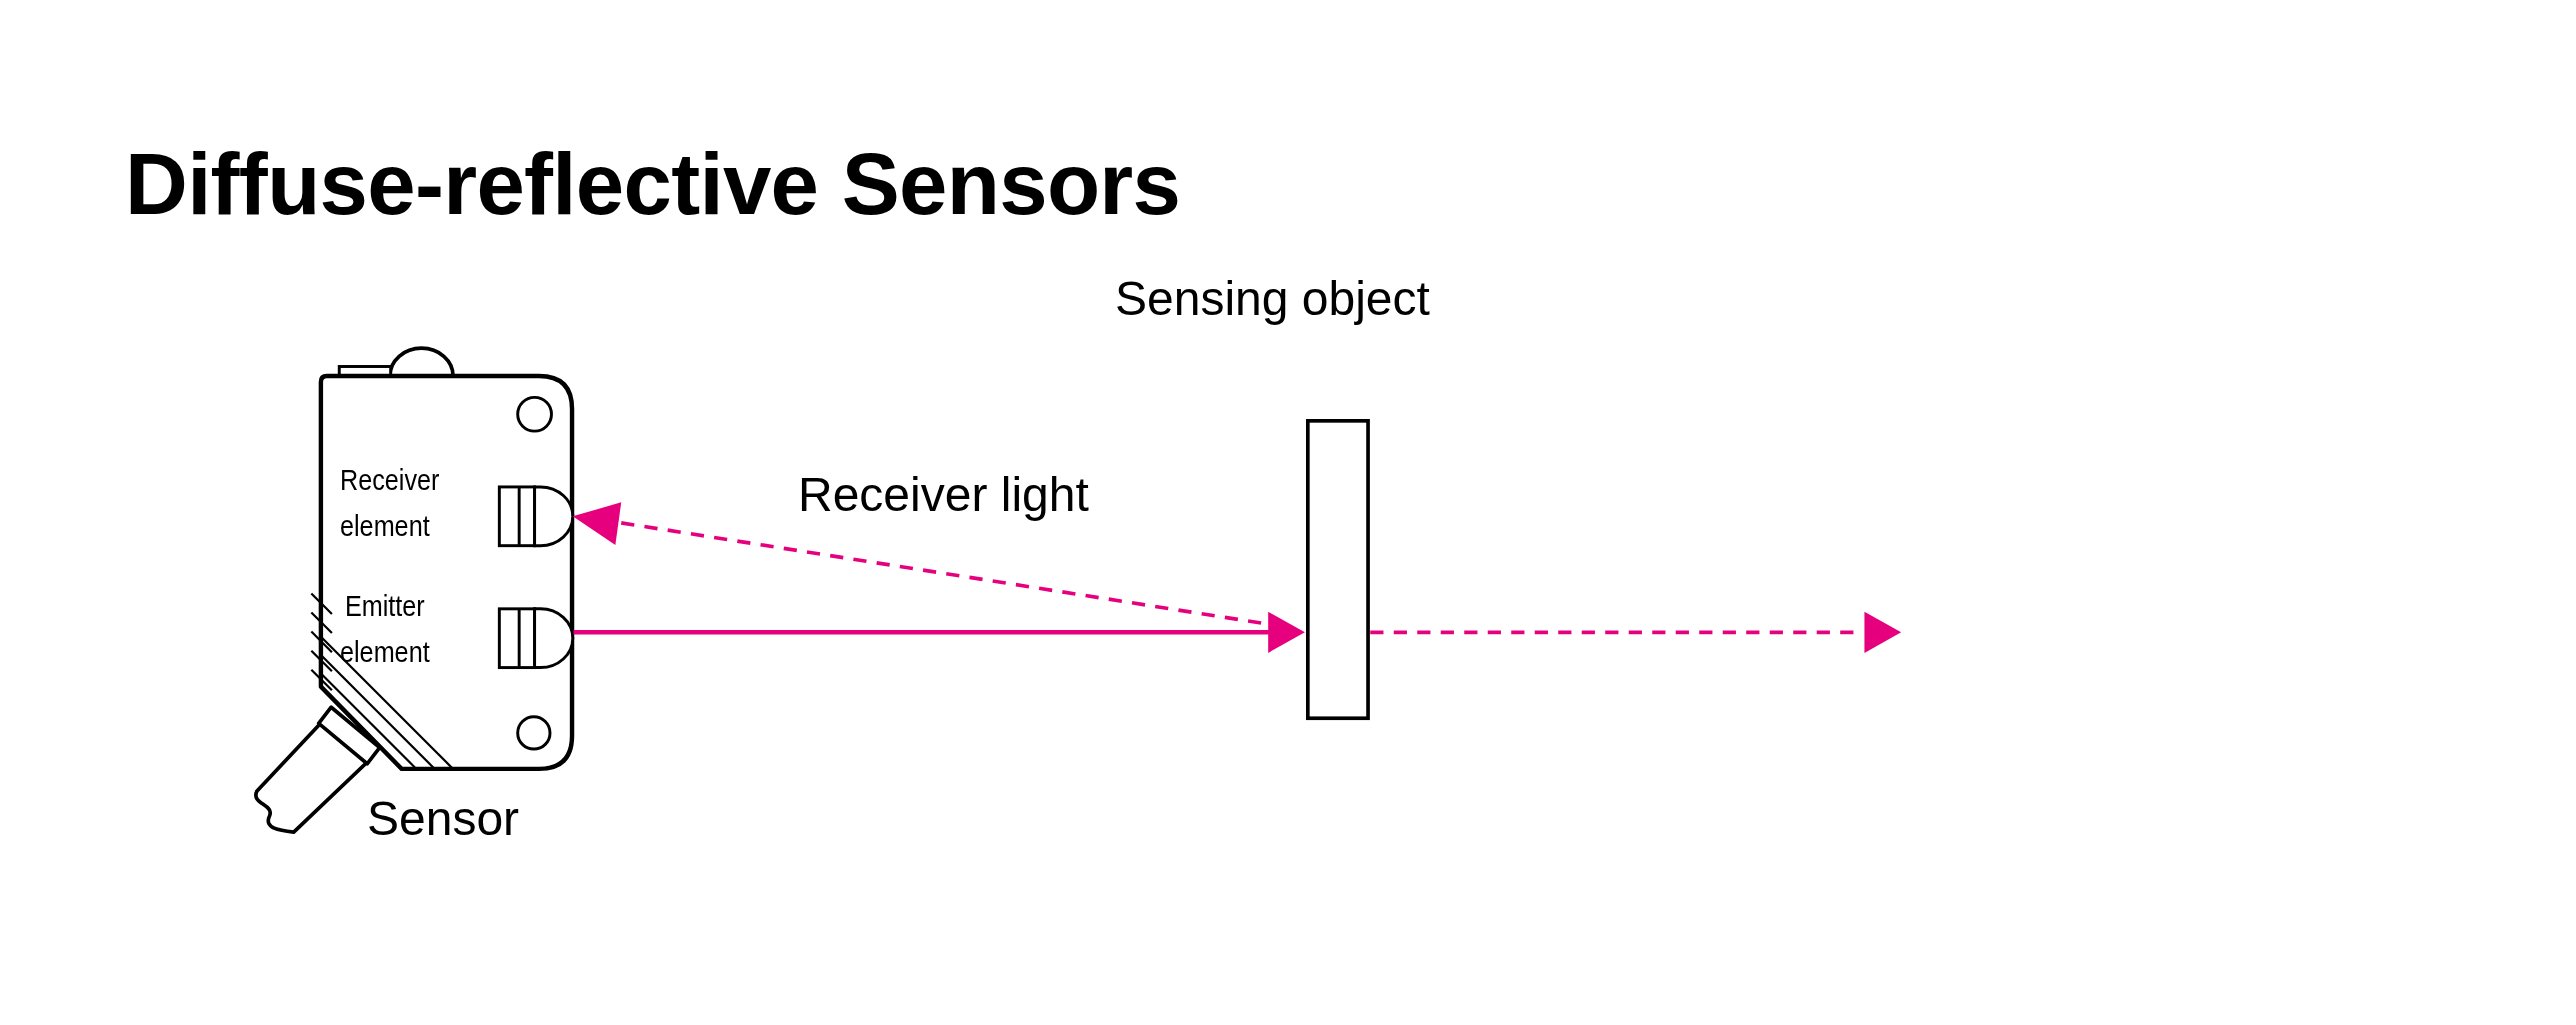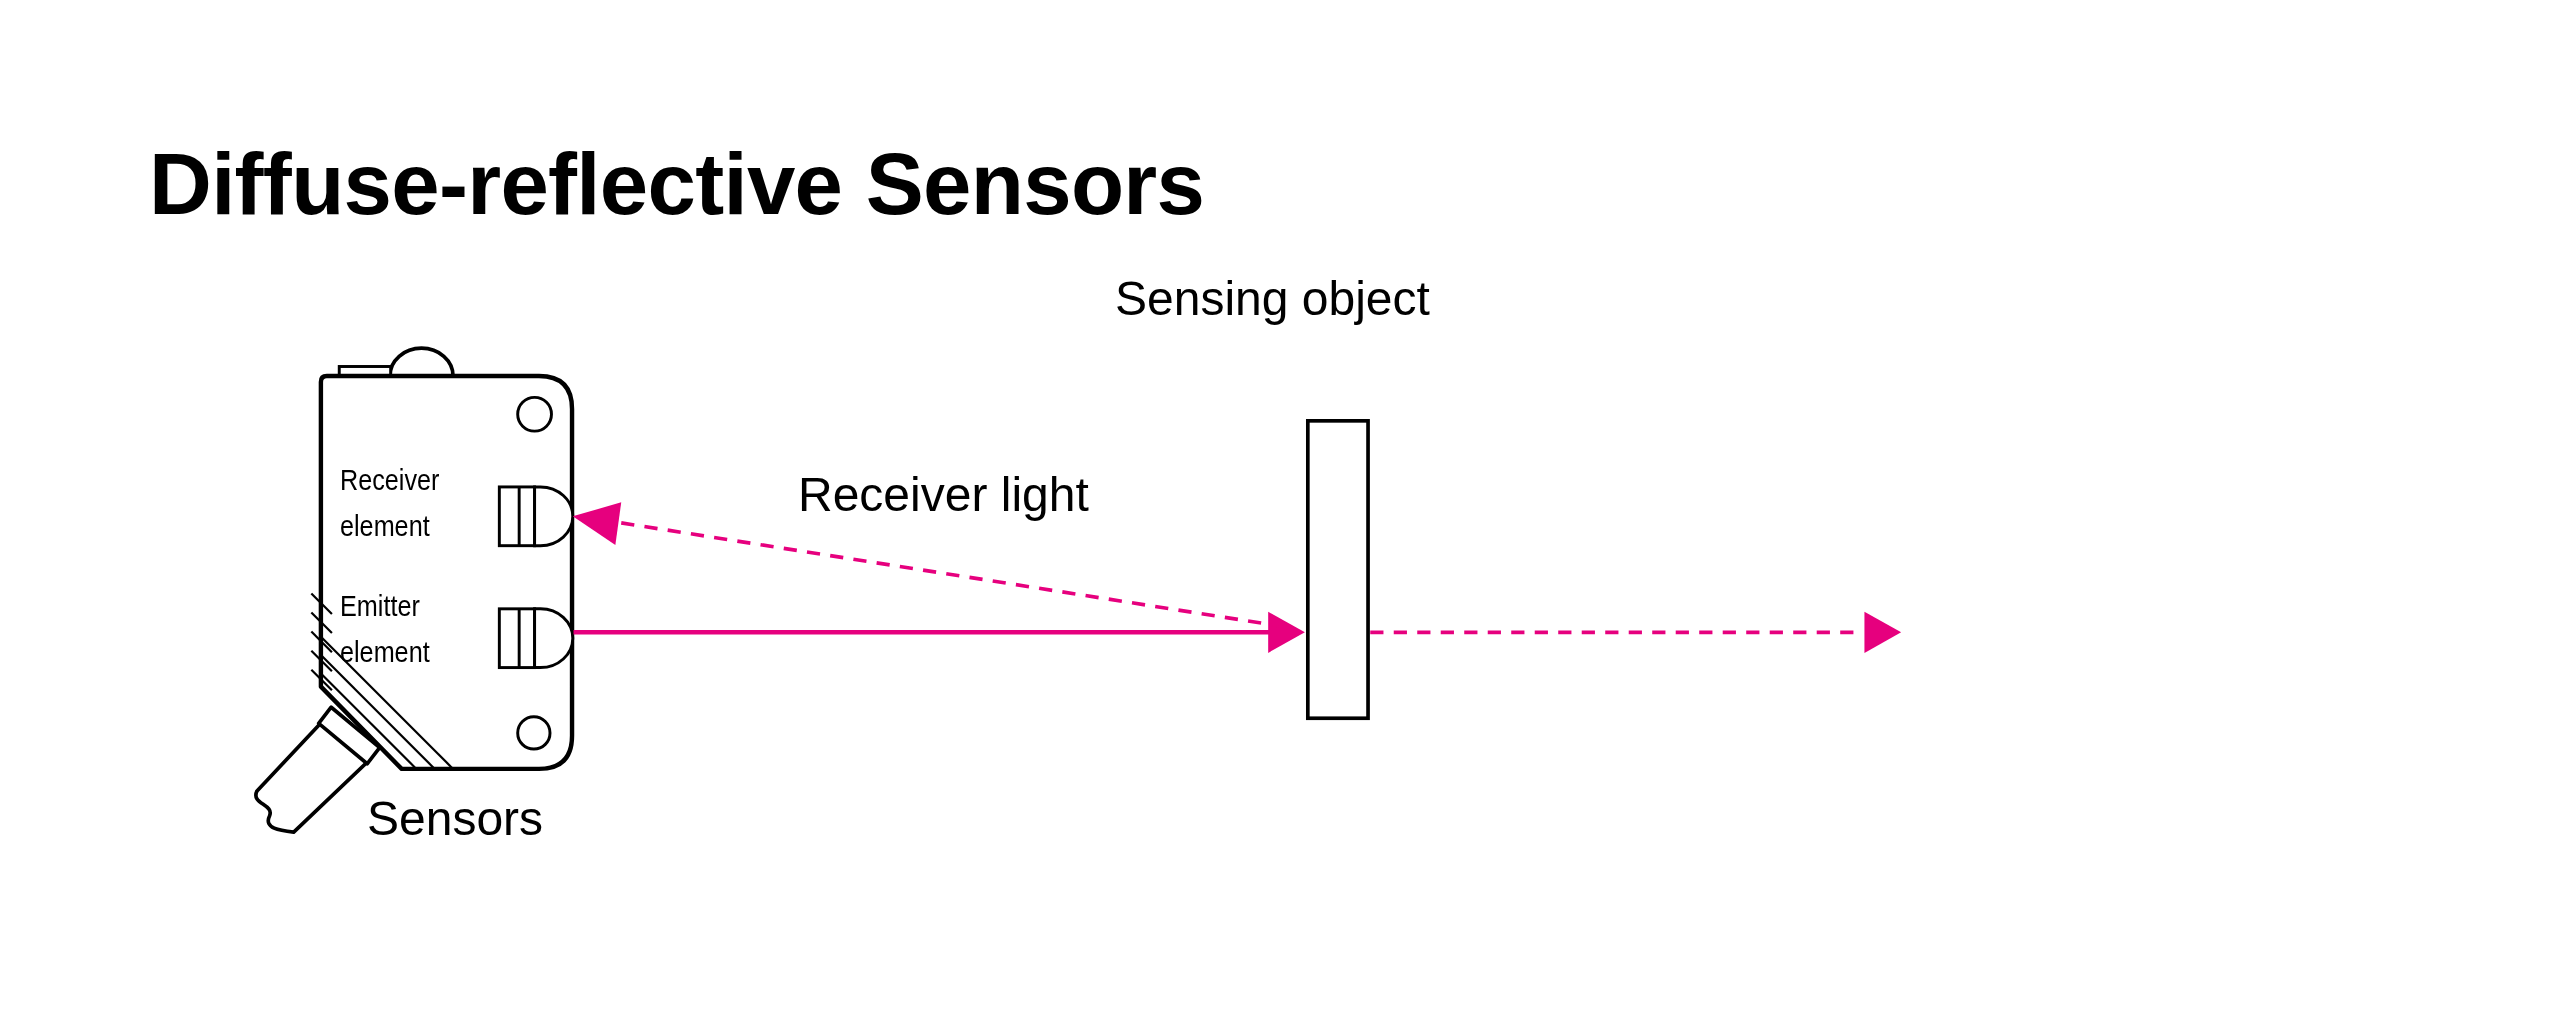--- a/index.html
+++ b/index.html
@@ -96,38 +96,38 @@
     <line x1="781" y1="861" x2="1729" y2="861" stroke="var(--beam)" stroke-width="6"></line>
     <polygon points="1777,861 1727,833 1727,889" fill="var(--beam)"></polygon>
 
     <line x1="846" y1="712" x2="1741" y2="852" stroke="var(--beam)" stroke-width="5" stroke-dasharray="18 14"></line>
     <polygon points="780,703 846,684 838,742" fill="var(--beam)"></polygon>
 
     <line x1="1866" y1="861" x2="2536" y2="861" stroke="var(--beam)" stroke-width="5" stroke-dasharray="18 14"></line>
     <polygon points="2589,861 2539,833 2539,889" fill="var(--beam)"></polygon>
   </svg>
 
-  <div class="lbl title" style="left:125px; top:140px;margin-left:24px;">Diffuse-reflective Sensors</div>
+  <div class="lbl title" style="left:125px; top:140px;">Diffuse-reflective Sensors</div>
 
   <div class="lbl big" style="left:1115px; top:275px;">Sensing object</div>
 
   <div class="lbl big" style="left:798px; top:471px;">Receiver light</div>
 
 
-  <div class="lbl big" style="left:367px; top:795px;">Sensors</div>
+  <div class="lbl big" style="left:367px; top:795px;">Sensor</div>
 
 
   <div class="lbl elem-label" style="left:340px; top:457px;">
     <span class="cx84">
       <span style="display:block">Receiver</span>
       <span style="display:block">element</span>
     </span>
   </div>
 
-  <div class="lbl elem-label" style="left:340px; top:583px;">
+  <div class="lbl elem-label" style="left:340px; top:583px;text-align:center;">
     <span class="cx84">
       <span style="display:block">Emitter</span>
       <span style="display:block">element</span>
     </span>
   </div>
 
 </div>
 
 
 </body></html>

